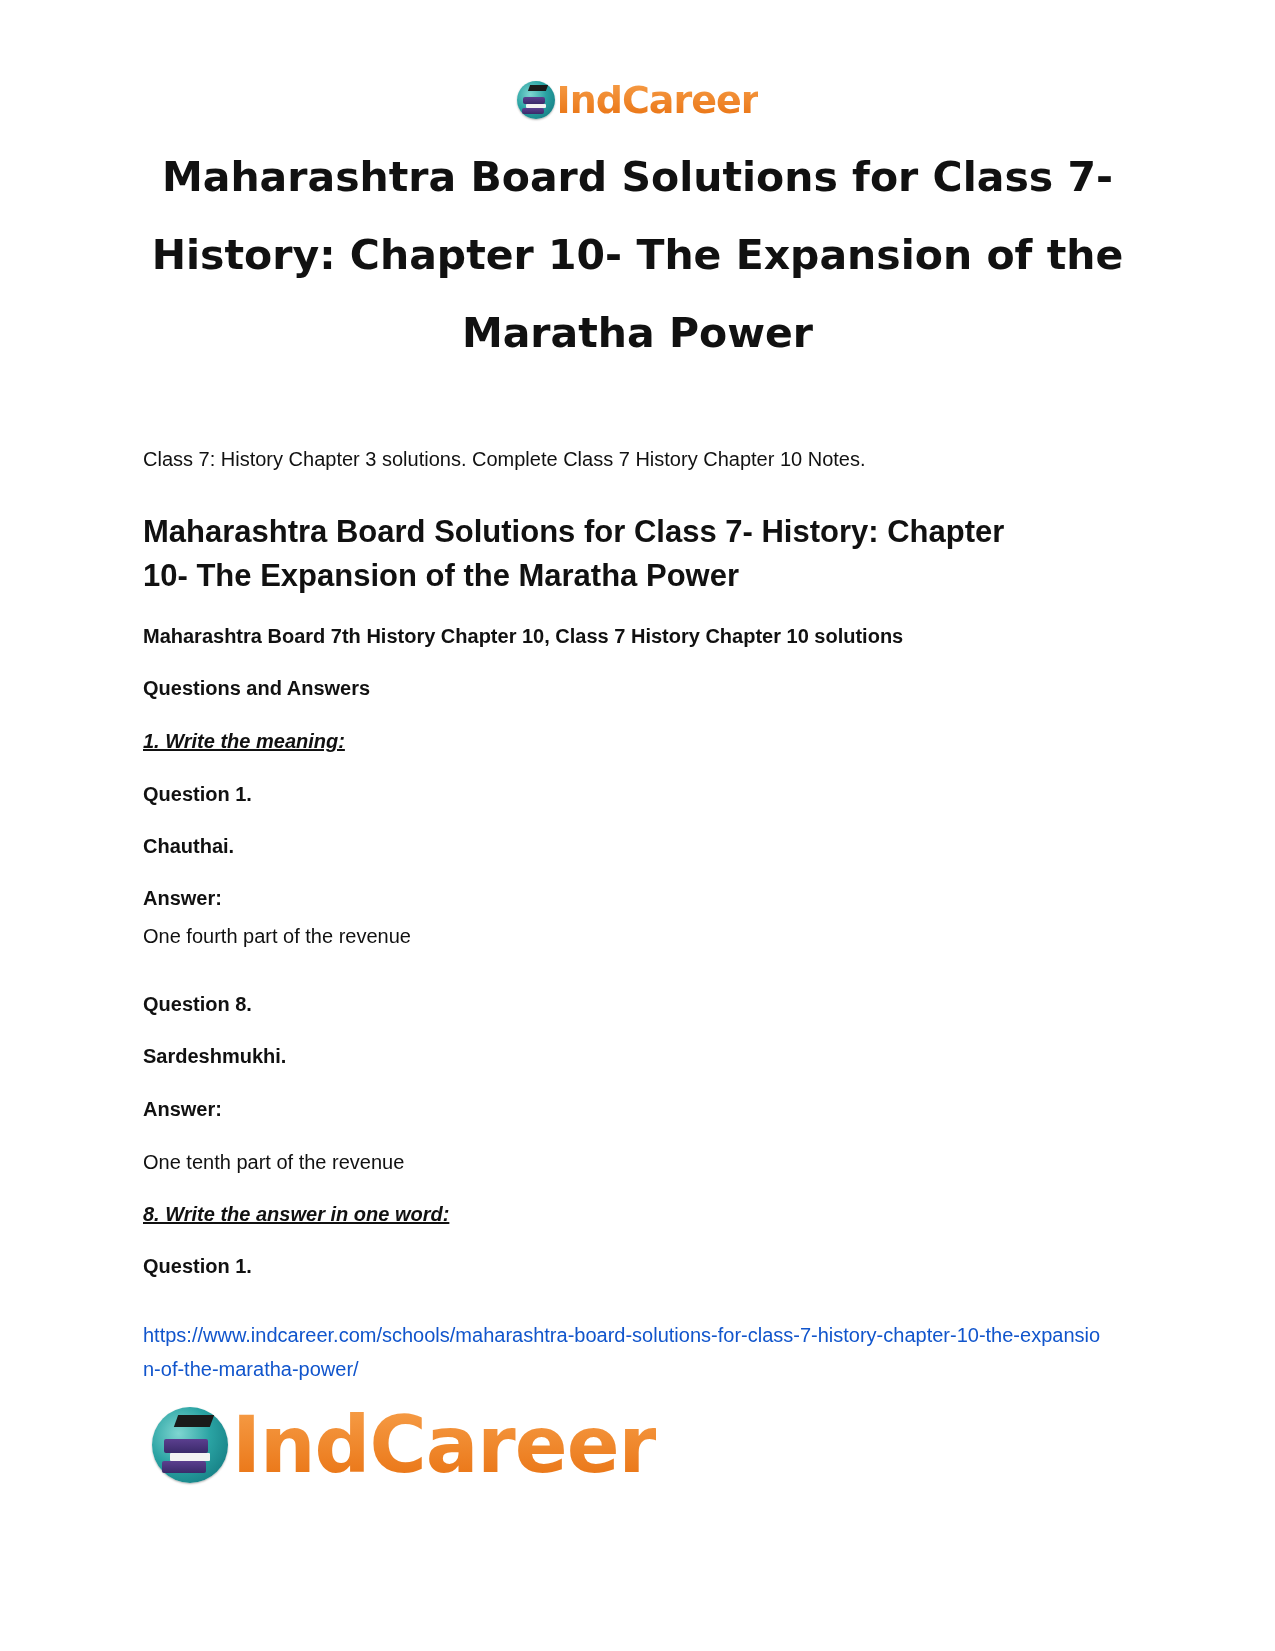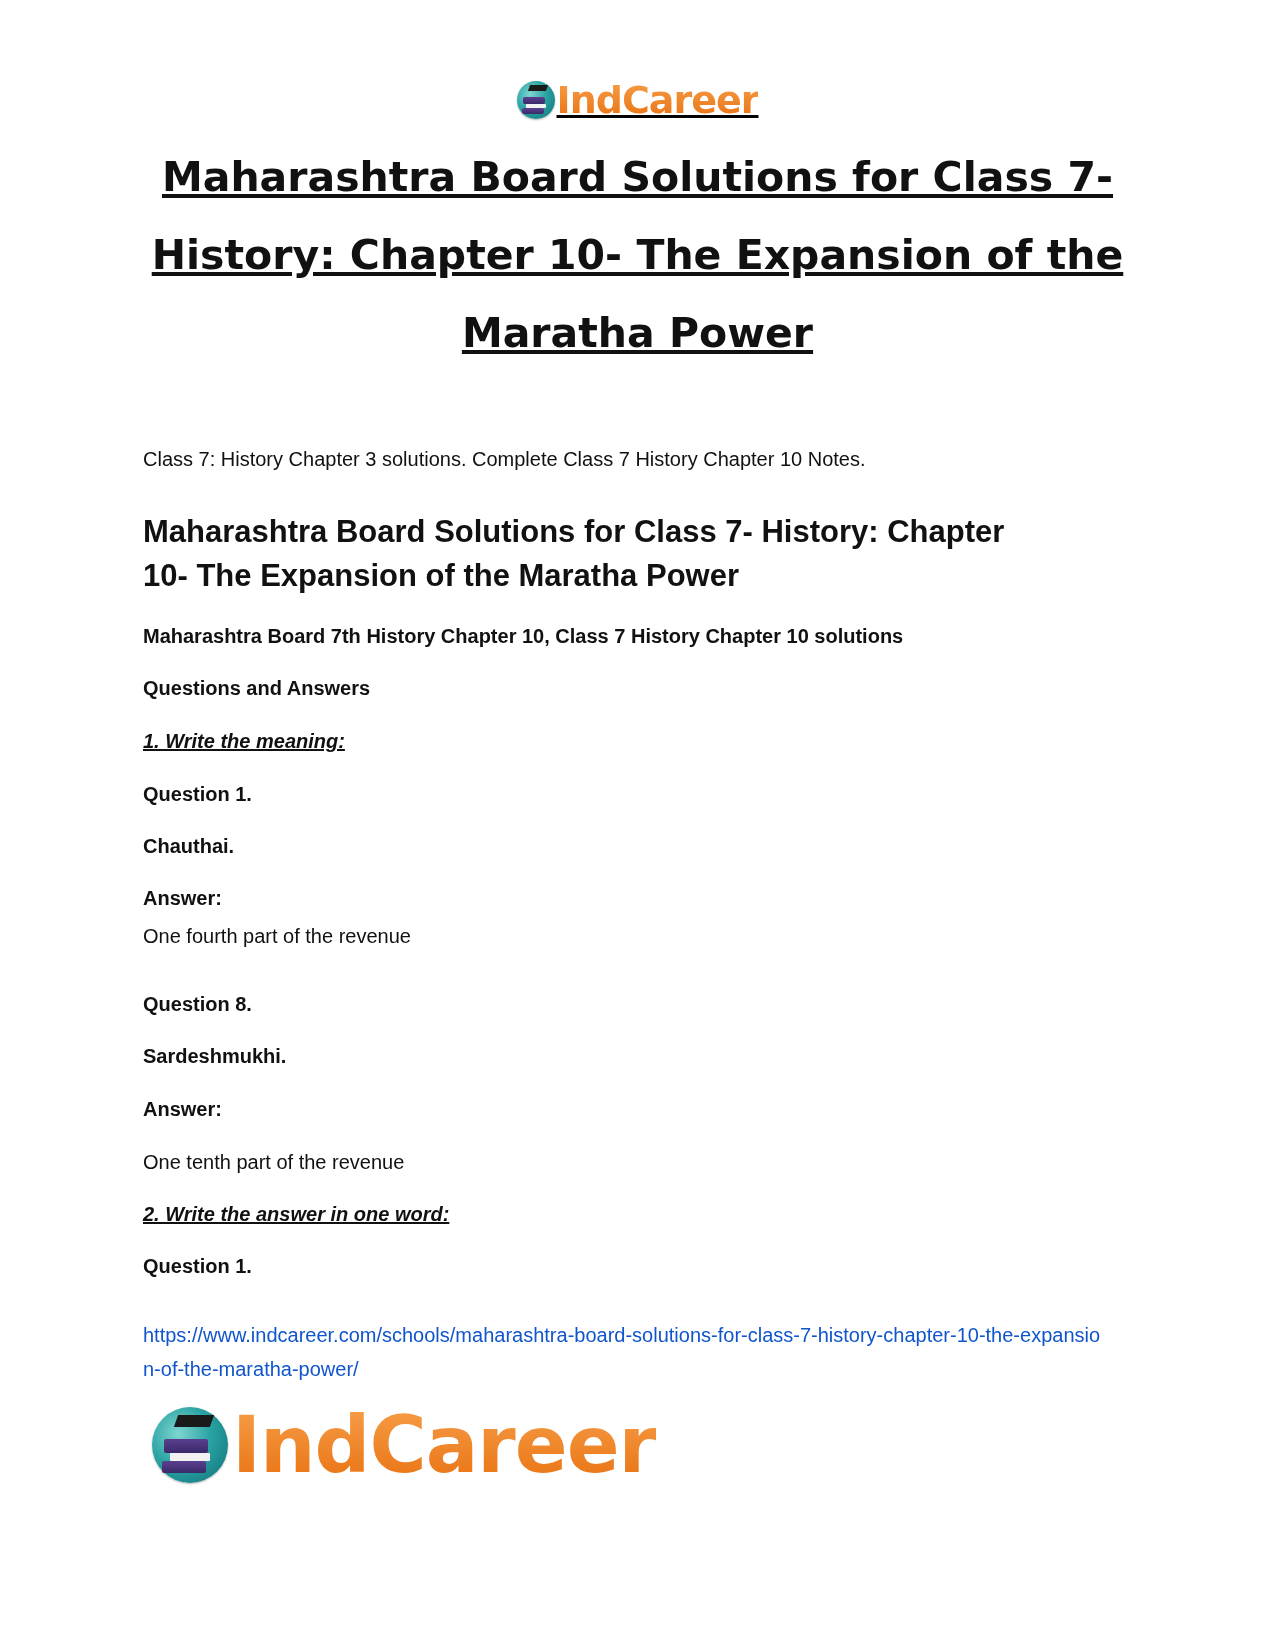--- a/index.html
+++ b/index.html
@@ -1,20 +1,20 @@
 <!DOCTYPE html>
 <html><head>
 <meta charset="utf-8">
 <style>
   html, body { margin: 0; padding: 0; background: #ffffff; }
   body {
     width: 1275px; height: 1651px; position: relative; overflow: hidden;
     font-family: "Liberation Sans", sans-serif; color: #000;
   }
-  .abs { position: absolute; text-decoration: underline; }
+  .abs { position: absolute; }
   .logo-top { left: 0; width: 1275px; top: 78px; display: flex; justify-content: center; align-items: center; }
   .logo { display: inline-flex; align-items: center; }
   .logo .globe {
     border-radius: 50%;
     background: radial-gradient(circle at 35% 35%, #7fd6d1 0%, #2aa3a3 45%, #0d6f77 100%);
     position: relative; box-shadow: 0 1px 2px rgba(0,0,0,.3);
   }
   .logo .globe .book {
     position: absolute; background: linear-gradient(#5b3f8f, #3a2a6a);
     border-radius: 2px;
@@ -75,21 +75,21 @@
 <div class="p b" style="top:783px;">Question 1.</div>
 <div class="p b" style="top:835px;">Chauthai.</div>
 <div class="p b" style="top:887px;">Answer:</div>
 <div class="p" style="top:925px;">One fourth part of the revenue</div>
 
 <div class="p b" style="top:993px;">Question 8.</div>
 <div class="p b" style="top:1045px;">Sardeshmukhi.</div>
 <div class="p b" style="top:1098px;">Answer:</div>
 <div class="p" style="top:1151px;">One tenth part of the revenue</div>
 
-<div class="p i" style="top:1203px;">2. Write the answer in one word:</div>
+<div class="p i" style="top:1203px;">8. Write the answer in one word:</div>
 <div class="p b" style="top:1255px;">Question 1.</div>
 
 <a class="link">https://www.indcareer.com/schools/maharashtra-board-solutions-for-class-7-history-chapter-10-the-expansion-of-the-maratha-power/</a>
 
 <div class="abs logo-bottom">
   <div class="logo">
     <div class="globe" style="width:76px;height:76px;margin-right:4px;">
       <div class="cap" style="left:24px;top:8px;width:36px;height:12px;"></div>
       <div class="book" style="left:12px;top:32px;width:44px;height:14px;"></div>
       <div class="pages" style="left:18px;top:46px;width:40px;height:8px;"></div>

